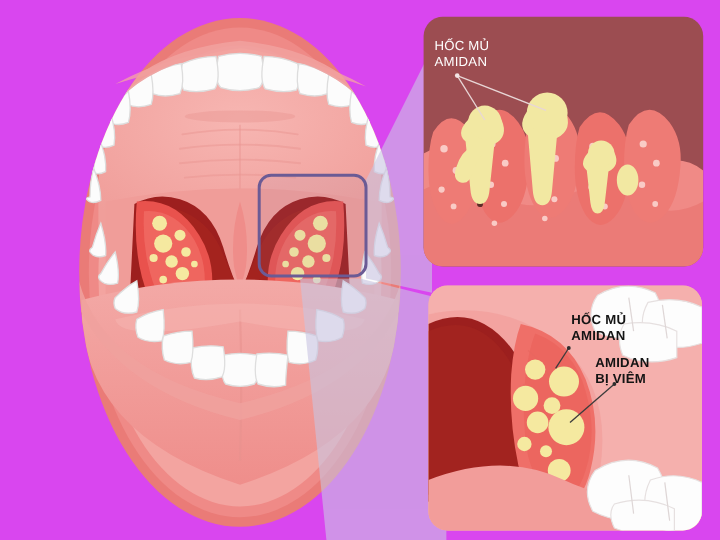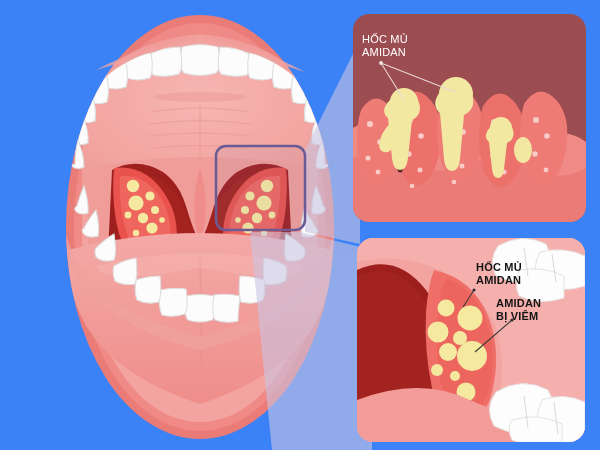--- a/index.html
+++ b/index.html
@@ -8,21 +8,21 @@
     padding: 0;
     background: #ffffff;
   }
   body {
     font-family: "Liberation Sans", sans-serif;
   }
   #stage {
     position: relative;
     width: 600px;
     height: 450px;
-    background: #3b82f6;
+    background: #d946ef;
     overflow: hidden;
   }
   #stage svg.layer {
     position: absolute;
     left: 0;
     top: 0;
     width: 600px;
     height: 450px;
   }
   .lbl {

